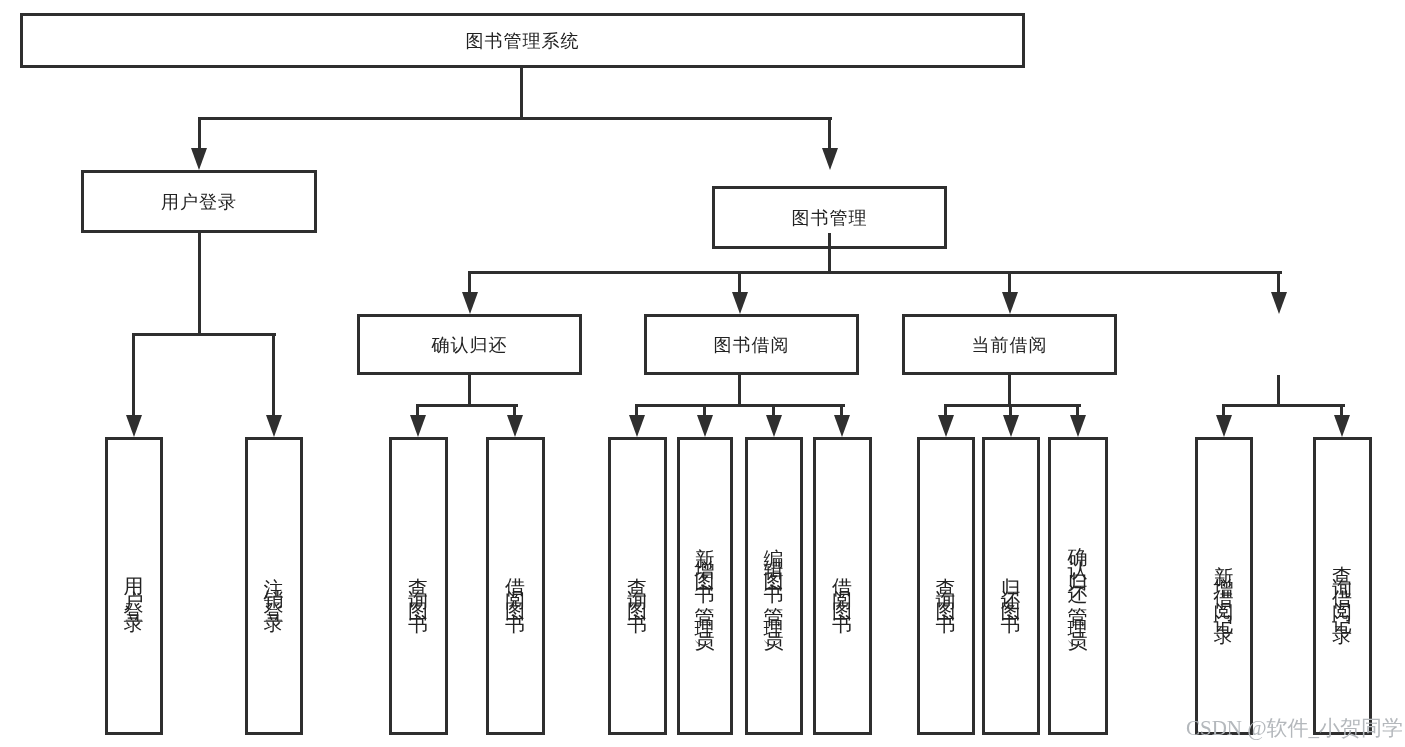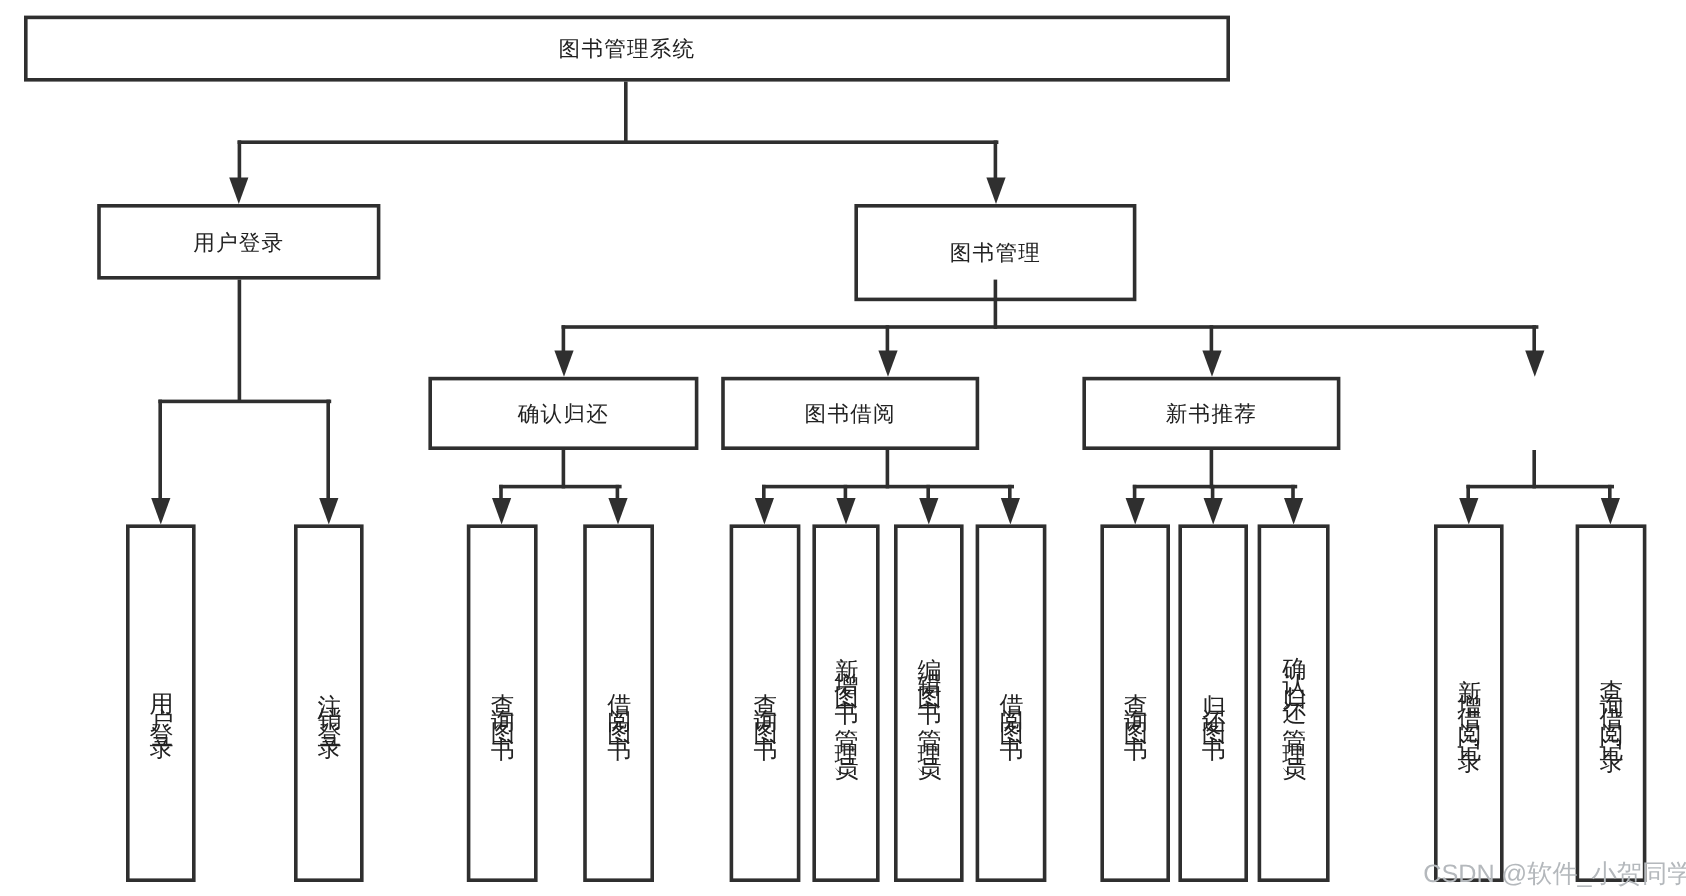--- a/index.html
+++ b/index.html
@@ -7,20 +7,21 @@
     padding: 0;
     background: #ffffff;
     font-family: "Liberation Sans", "DejaVu Sans", sans-serif;
   }
   #canvas {
     position: relative;
     width: 1405px;
     height: 747px;
     background: #ffffff;
     overflow: hidden;
+    font-family: Liberation Serif, serif;
   }
   .box {
     position: absolute;
     box-sizing: border-box;
     background: #ffffff;
     border: 3px solid #2f2f2f;
     display: flex;
     align-items: center;
     justify-content: center;
     color: #222222;
@@ -73,21 +74,21 @@
   <div class="vline" style="left:520px; top:68px; height:52px;"></div>
   <div class="hline" style="left:198px; top:117px; width:634px;"></div>
   <div class="vline" style="left:198px; top:117px; height:38px;"></div>
   <div class="arr" style="left:191px; top:148px;"></div>
   <div class="vline" style="left:828px; top:117px; height:38px;"></div>
   <div class="arr" style="left:822px; top:148px;"></div>
 
   <div class="box" style="left:81px; top:170px; width:236px; height:63px;">
     <span class="hlabel">用户登录</span>
   </div>
-  <div class="box" style="left:712px; top:170px; width:235px; height:81px;">
+  <div class="box" style="left:712px; top:186px; width:235px; height:63px;">
     <span class="hlabel">图书管理</span>
   </div>
 
   <div class="vline" style="left:198px; top:233px; height:102px;"></div>
   <div class="hline" style="left:132px; top:333px; width:144px;"></div>
   <div class="vline" style="left:132px; top:333px; height:90px;"></div>
   <div class="arr" style="left:126px; top:415px;"></div>
   <div class="vline" style="left:272px; top:333px; height:90px;"></div>
   <div class="arr" style="left:266px; top:415px;"></div>
 
@@ -98,25 +99,25 @@
   <div class="vline" style="left:738px; top:271px; height:28px;"></div>
   <div class="arr" style="left:732px; top:292px;"></div>
   <div class="vline" style="left:1008px; top:271px; height:28px;"></div>
   <div class="arr" style="left:1002px; top:292px;"></div>
   <div class="vline" style="left:1277px; top:271px; height:28px;"></div>
   <div class="arr" style="left:1271px; top:292px;"></div>
 
   <div class="box" style="left:357px; top:314px; width:225px; height:61px;">
     <span class="hlabel">确认归还</span>
   </div>
-  <div class="box" style="left:601px; top:314px; width:215px; height:61px;">
+  <div class="box" style="left:644px; top:314px; width:215px; height:61px;">
     <span class="hlabel">图书借阅</span>
   </div>
   <div class="box" style="left:902px; top:314px; width:215px; height:61px;">
-    <span class="hlabel">新书推荐</span>
+    <span class="hlabel">当前借阅</span>
   </div>
 
   <div class="vline" style="left:468px; top:375px; height:32px;"></div>
   <div class="hline" style="left:416px; top:404px; width:102px;"></div>
   <div class="vline" style="left:416px; top:404px; height:22px;"></div>
   <div class="arr" style="left:410px; top:415px;"></div>
   <div class="vline" style="left:513px; top:404px; height:22px;"></div>
   <div class="arr" style="left:507px; top:415px;"></div>
 
   <div class="vline" style="left:738px; top:375px; height:32px;"></div>

